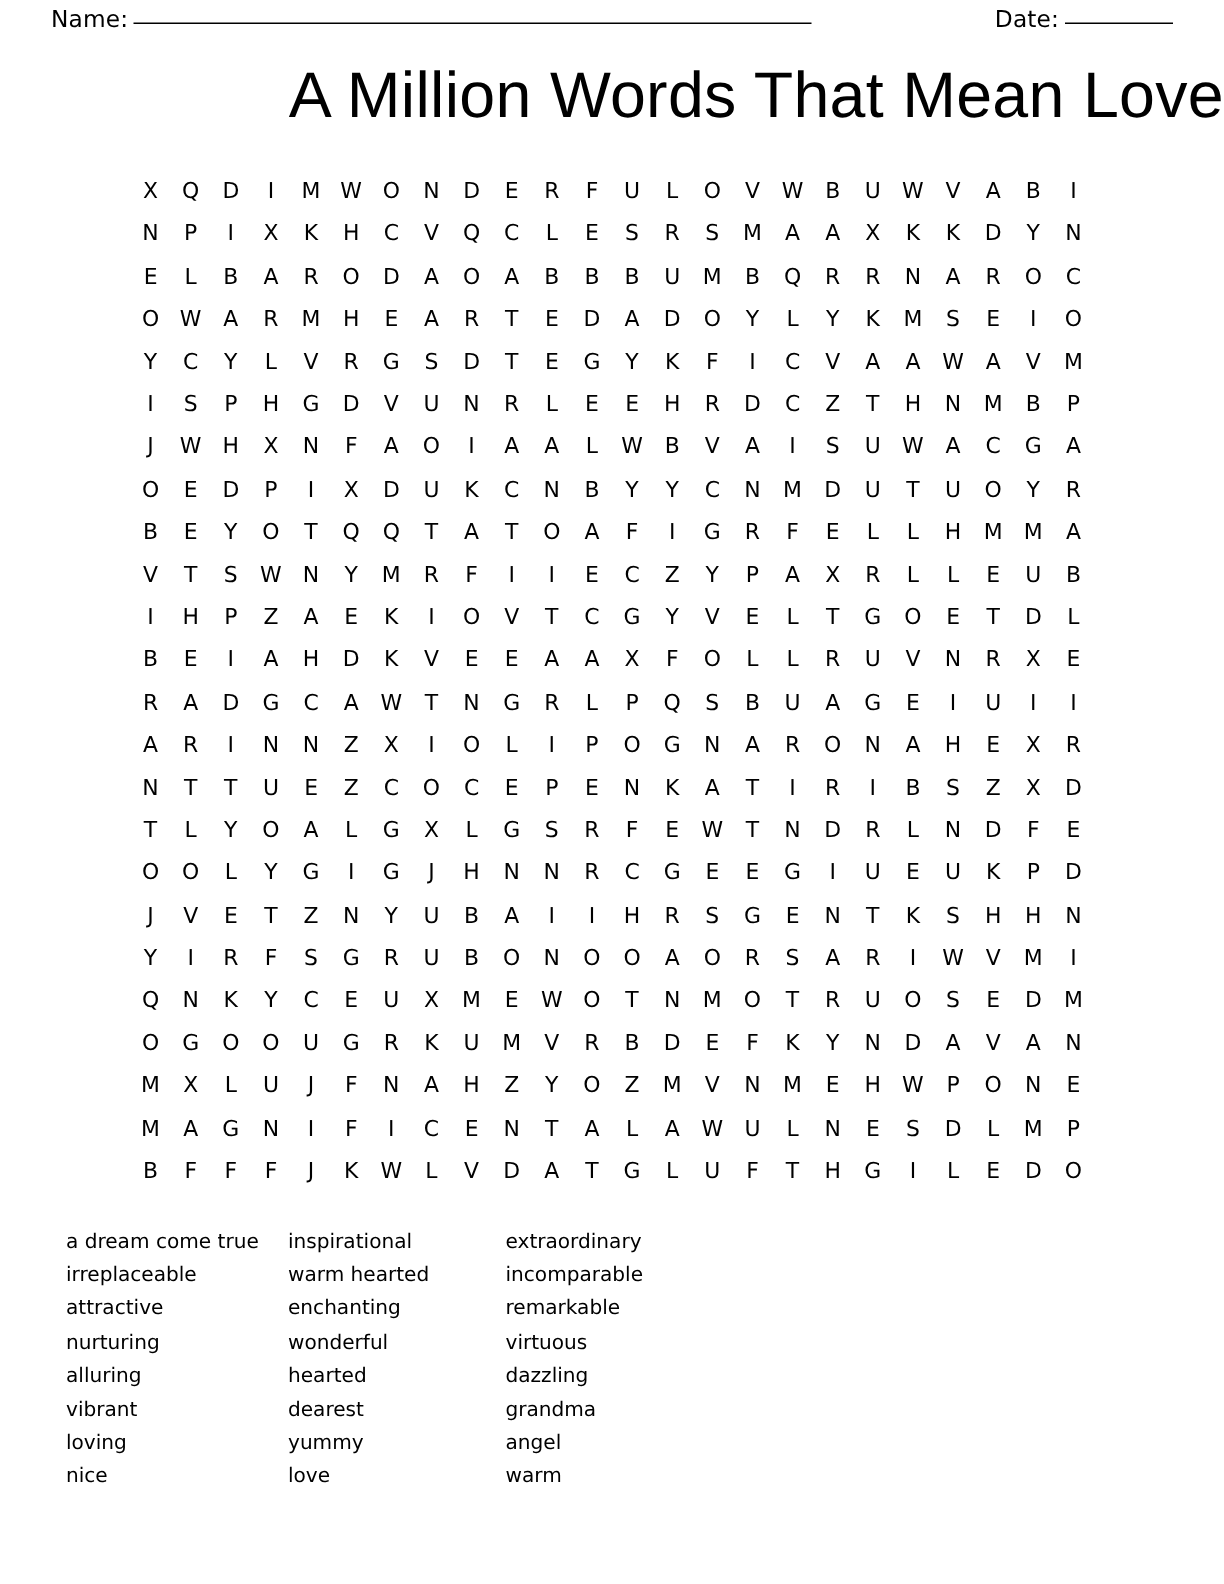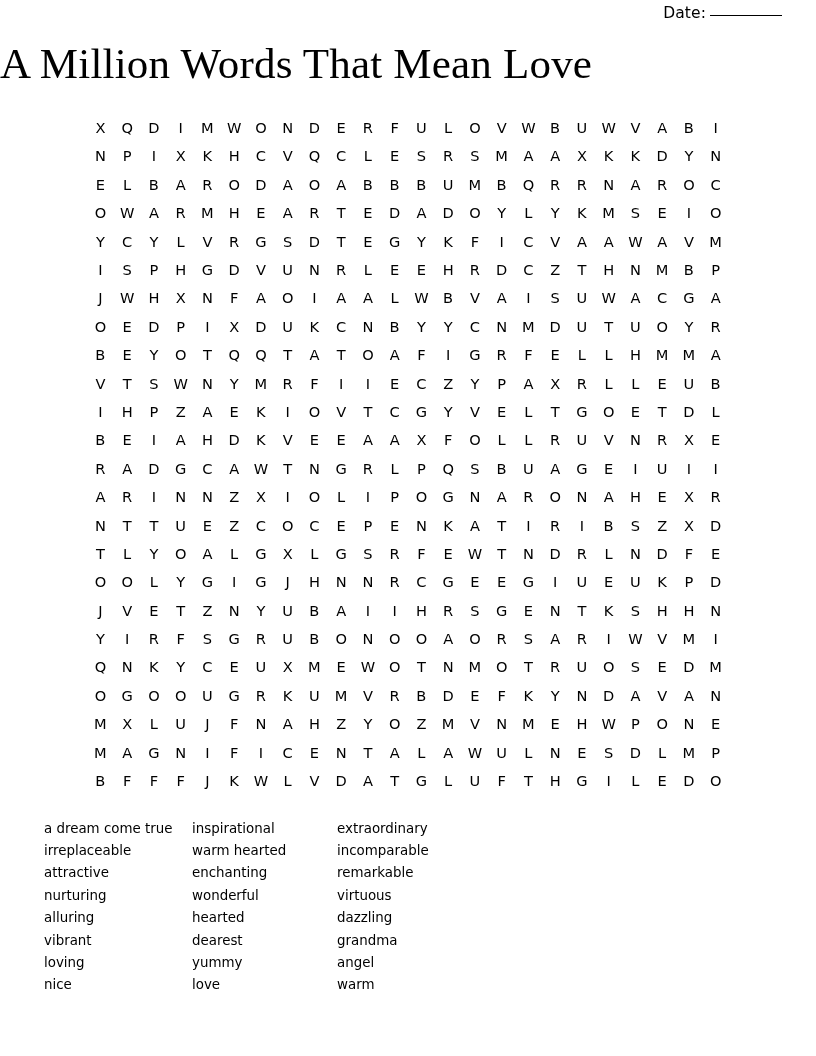--- a/index.html
+++ b/index.html
@@ -36,24 +36,24 @@
     margin-left: 4px;
     position: relative;
     top: -2px;
   }
   .rule-name { width: 452px; }
   .rule-date { width: 72px; }
   .spacer { flex: 1 1 auto; }
 
   
   .title {
-    text-align: left;
+    text-align: right;
     font-size: 43px;
     font-weight: 400;
-    font-family: Liberation Serif, serif;
+    font-family: Liberation Sans, sans-serif;
     letter-spacing: 0.2px;
     margin: 18px 0 0 0;
     padding: 0;
     line-height: 1.12;
   }
 
   
   .grid-wrap {
     margin: 26px auto 0 auto;
     width: 642px;
@@ -91,20 +91,24 @@
   .word {
     line-height: 22.4px;
     white-space: nowrap;
     font-family: "DejaVu Sans", sans-serif;
   }
 </style>
 </head>
 <body>
 
 <div class="header-line">
+  <div class="field">
+    <span class="field-label">Name:</span>
+    <span class="rule rule-name"></span>
+  </div>
   <div class="spacer"></div>
   <div class="field">
     <span class="field-label">Date:</span>
     <span class="rule rule-date"></span>
   </div>
 </div>
 
 <h1 class="title">A Million Words That Mean Love</h1>
 
 <div class="grid-wrap">

